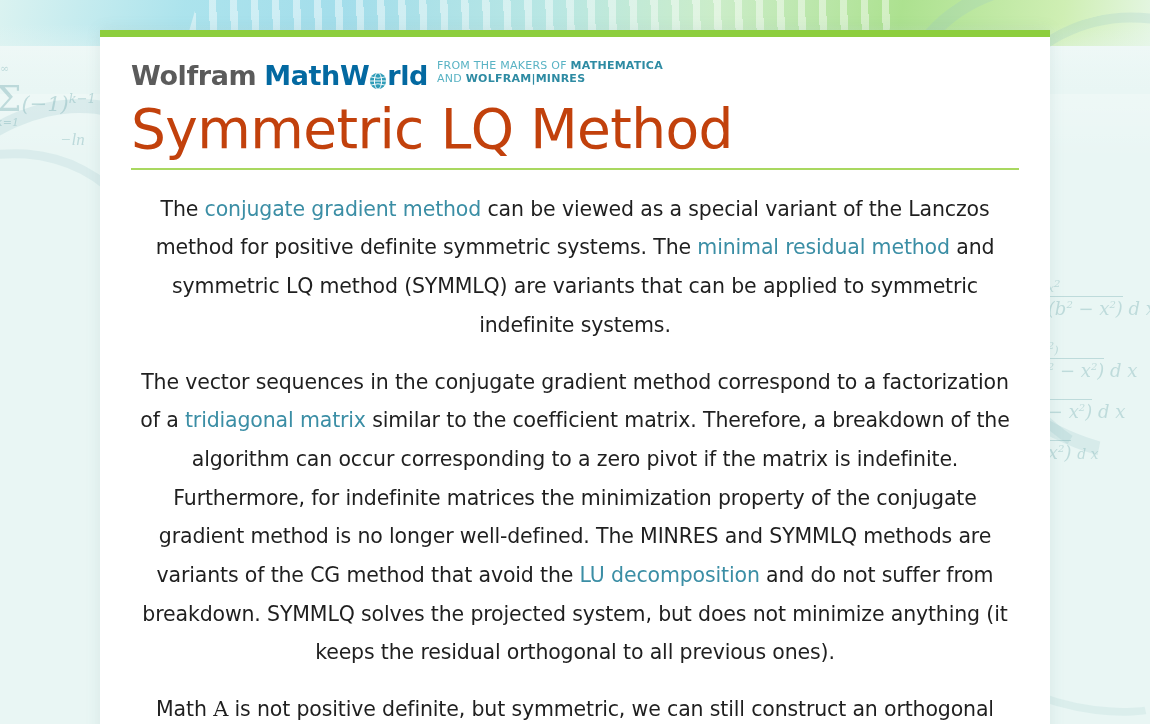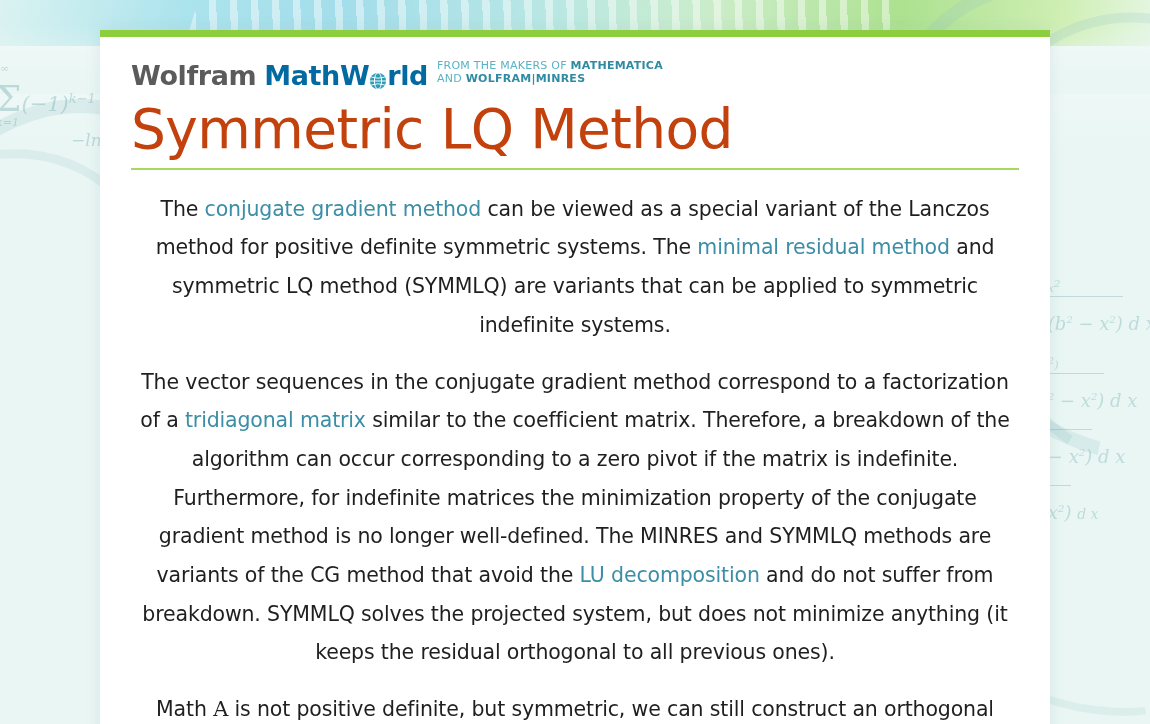--- a/index.html
+++ b/index.html
@@ -78,32 +78,32 @@
   .bg-formula {
     position: absolute;
     font-family: "DejaVu Serif", "Liberation Serif", serif;
     color: rgba(120,175,180,0.40);
     font-style: italic;
     white-space: nowrap;
     user-select: none;
   }
   #formula-left  { left: -4px; top: 78px;  font-size: 21px; }
   #formula-left sup, #formula-left sub { font-size: 13px; font-style: italic; }
-  #formula-left-2 { left: 71px; top: 130px; font-size: 17px; }
+  #formula-left-2 { left: 60px; top: 130px; font-size: 17px; font-family: Liberation Serif, serif; }
 
   #formula-right-stack { position: absolute; right: -6px; top: 275px; }
   .frac {
     font-family: "DejaVu Serif", "Liberation Serif", serif;
     font-style: italic;
     color: rgba(120,175,180,0.38);
     font-size: 18px;
     white-space: nowrap;
     margin-bottom: 18px;
   }
-  .frac .bar { border-top: 1.5px solid rgba(120,175,180,0.38); display:inline-block; padding-top:16px; }
+  .frac .bar { border-top: 1.5px solid rgba(120,175,180,0.38); display:inline-block; padding-top:1px; }
   .frac sup, .frac sub { font-size: 10px; }
 
   
   #content-card {
     position: absolute;
     left: 100px;
     top: 30px;
     width: 950px;
     min-height: 694px;
     background: #ffffff;

